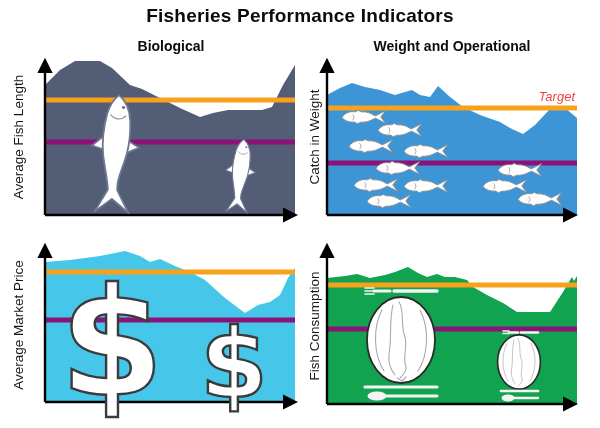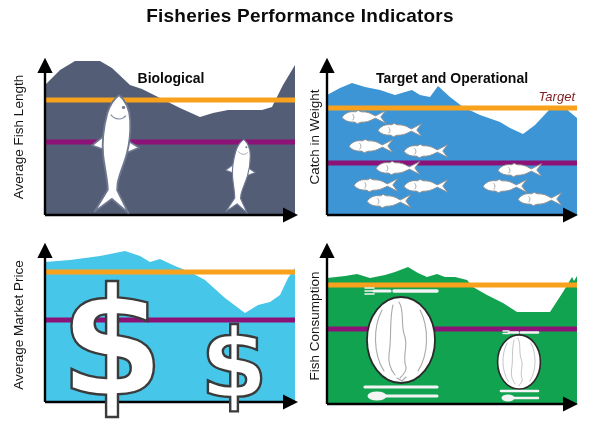--- a/index.html
+++ b/index.html
@@ -5,32 +5,32 @@
   html,body{margin:0;padding:0;background:#fff;}
   .stage{
     position:relative;width:580px;height:428px;background:var(--c-background,#fff);
     font-family:"Liberation Sans",sans-serif;overflow:hidden;
   }
   .main-title{
     position:absolute;top:5px;left:0;width:600px;text-align:center;
     font-size:19px;font-weight:bold;color:#0b0b0b;letter-spacing:.2px;
   }
   .panel-title{
-    position:absolute;font-size:14px;font-weight:bold;color:#0b0b0b;text-align:center;margin-top:32px;
+    position:absolute;font-size:14px;font-weight:bold;color:#0b0b0b;text-align:center;
   }
   .pt-biological{left:45px;width:252px;top:38px;}
   .pt-fishing{left:327px;width:250px;top:38px;}
   .pt-economic{left:45px;width:252px;top:229px;}
   .pt-socio{left:327px;width:250px;top:229px;}
   .y-label{
     position:absolute;font-size:13.5px;color:#161616;white-space:nowrap;
     transform:translate(-50%,-50%) rotate(-90deg);
   }
   .line-label{
-    position:absolute;font-size:13px;font-style:italic;color:#7f1d1d;text-align:right;width:70px;
+    position:absolute;font-size:13px;font-style:italic;color:#ef4444;text-align:right;width:70px;
   }
   .ll-target{left:505px;top:89px;}
   .ll-limit{left:505px;top:143px;}
   svg.panel{position:absolute;}
   .p1{left:0;top:30px;}
   .p2{left:300px;top:30px;}
   .p3{left:0;top:225px;}
   .p4{left:300px;top:225px;}
   .axis{stroke:var(--c-axis,#000);stroke-width:2.4;fill:none;}
   .tline{stroke:var(--c-orange,#F8A11C);stroke-width:5;fill:none;}
@@ -69,21 +69,21 @@
         <g fill="#fff" stroke="#8f8f8f" stroke-width="1" stroke-linejoin="round">
           <path d="M1,9 C4,4 9,2.2 15,3 L18,1.5 L21,3 C27,2.6 31,4.5 34,6.5 L36,7.3 L46.5,1.8 L41.5,8.5 L46.5,15.2 L36,9.8 L34,10.6 C30,13 25,14.4 21,14 L17,15.6 L14,13.9 C8,14.3 4,12.5 1,9 Z"></path>
         </g>
         <path d="M12,5.5 C14,7.5 14,10 12,12" fill="none" stroke="#9a9a9a" stroke-width="0.9"></path>
       </symbol>
     </defs>
   </svg>
 
   <div class="main-title">Fisheries Performance Indicators</div>
   <div class="panel-title pt-biological">Biological</div>
-  <div class="panel-title pt-fishing">Target and Operational</div>
+  <div class="panel-title pt-fishing">Weight and Operational</div>
 
   <div class="y-label" style="left:18px;top:137px;">Average Fish Length</div>
   <div class="y-label" style="left:314px;top:137px;">Catch in Weight</div>
   <div class="y-label" style="left:18px;top:325px;">Average Market Price</div>
   <div class="y-label" style="left:314px;top:326px;">Fish Consumption</div>
 
   <div class="line-label ll-target">Target</div>
   <div class="line-label ll-limit">Limit</div>
 
   <svg class="panel p1" width="300" height="195" viewBox="0 0 300 195">

